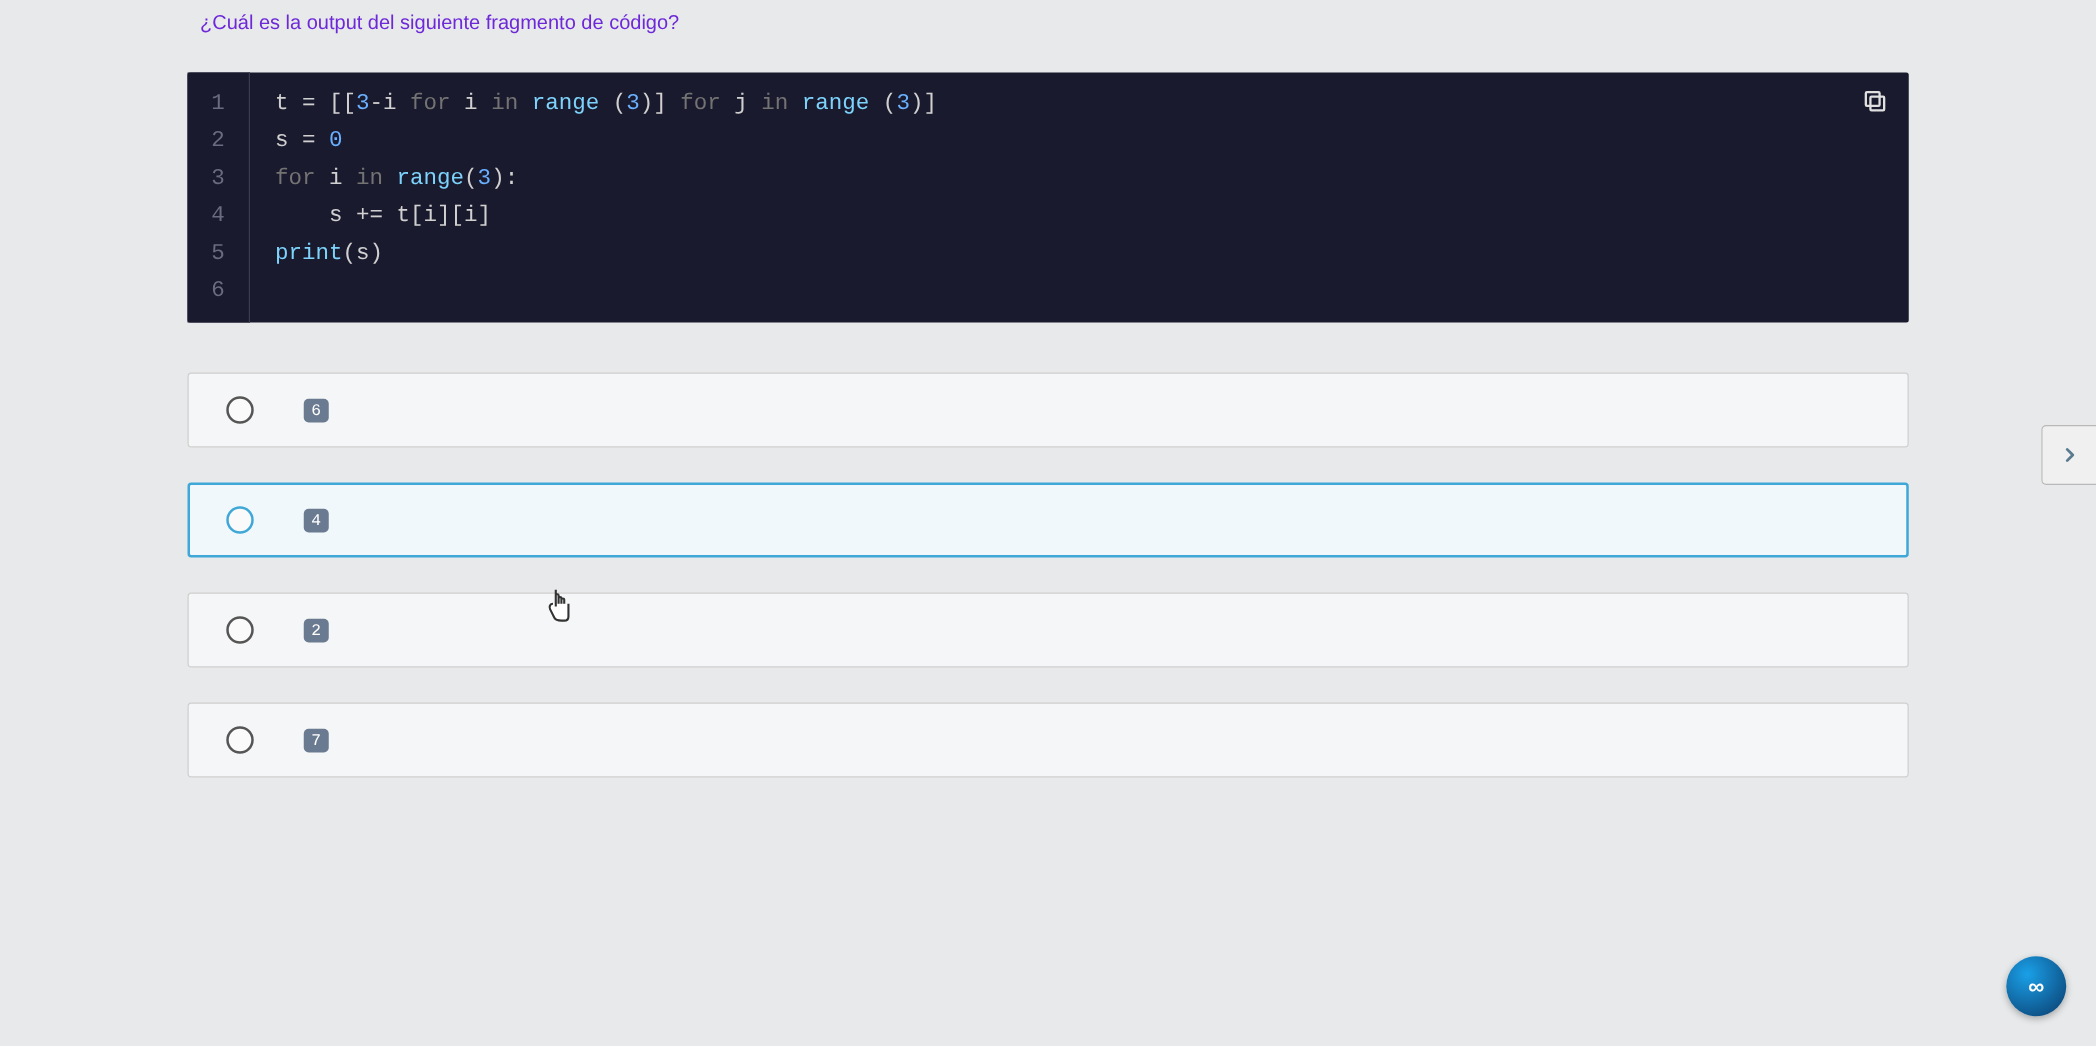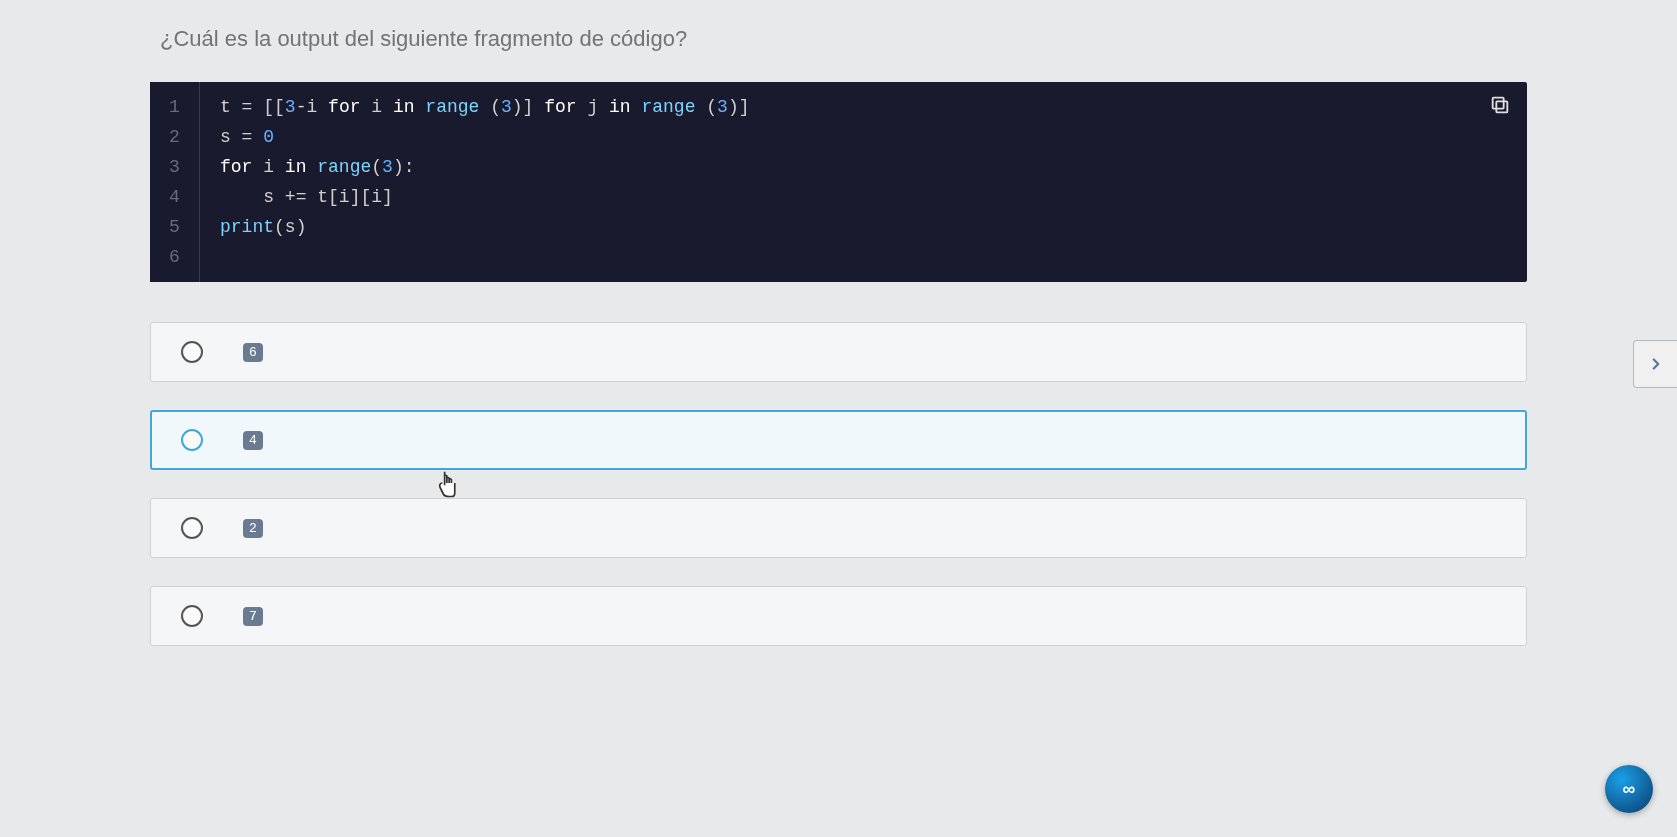--- a/index.html
+++ b/index.html
@@ -10,23 +10,23 @@
     height: 837px;
     background: #e8e9ea;
     font-family: Arial, Helvetica, sans-serif;
     position: relative;
     overflow: hidden;
   }
   .page {
     padding: 10px 150px 40px 150px;
   }
   .question {
-    font-size: 22px;
-    color: #737373;
-    margin: 16px 0 30px 10px;
+    font-size: 16px;
+    color: #6d28d9;
+    margin: 0 0 30px 10px;
   }
   .code-block {
     background: #1a1a2e;
     border-radius: 2px;
     display: flex;
     position: relative;
     margin-bottom: 40px;
   }
   .gutter {
     background: #1a1a2e;
@@ -45,21 +45,21 @@
     padding: 10px 20px;
     font-family: "Courier New", monospace;
     font-size: 18px;
     line-height: 30px;
     white-space: pre;
   }
   .tok-var   { color: #d0d0d0; }
   .tok-op    { color: #d0d0d0; }
   .tok-punct { color: #d0d0d0; }
   .tok-num   { color: #6ab0ff; }
-  .tok-kw    { color: #ffffff; }
+  .tok-kw    { color: #737373; }
   .tok-fn    { color: #7dd3fc; }
   .copy-icon {
     position: absolute;
     top: 12px;
     right: 16px;
     width: 22px;
     height: 22px;
     cursor: pointer;
   }
   .copy-icon svg { width: 22px; height: 22px; }

